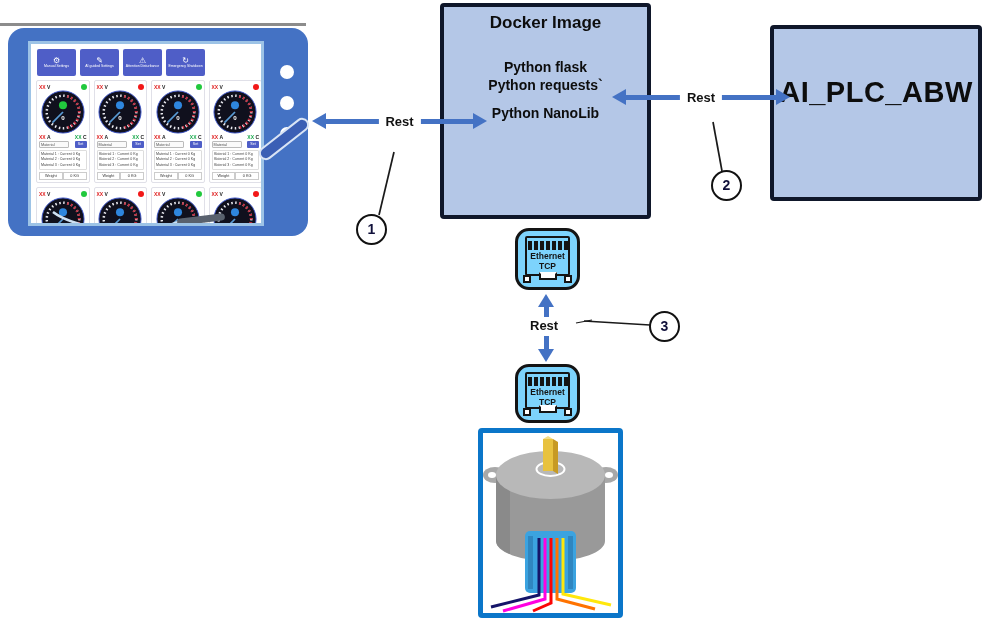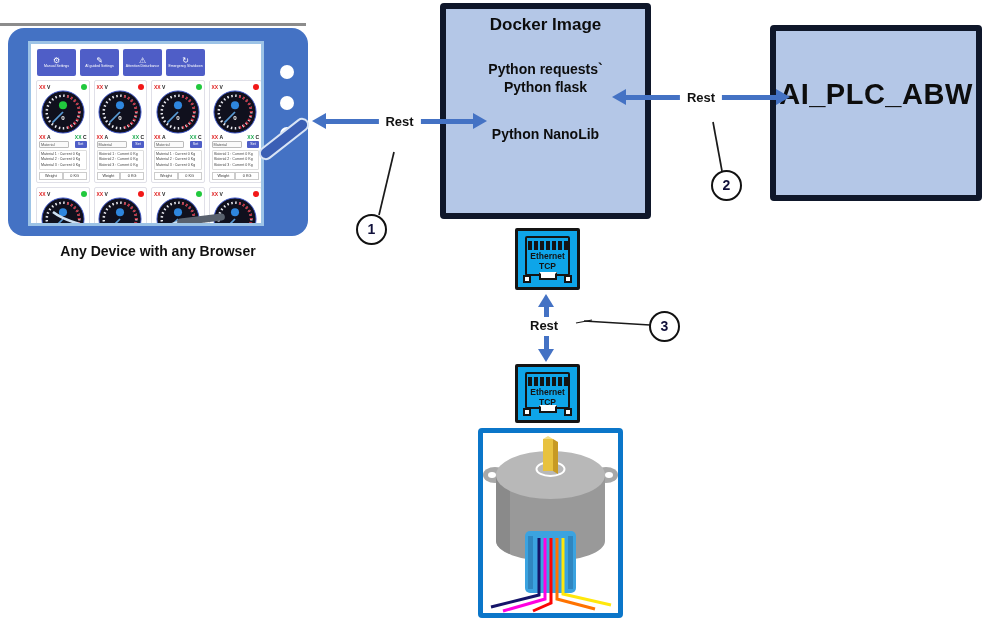--- a/index.html
+++ b/index.html
@@ -1,27 +1,27 @@
 <!DOCTYPE html>
 <html><head>
 <meta charset="utf-8">
 <style>
   * { margin:0; padding:0; box-sizing:border-box; }
   html,body { background:#ffffff; font-family:"Liberation Sans", sans-serif; }
   .stage { position:relative; width:987px; height:619px; background:#ffffff; overflow:hidden; }
 
   
-  .pbox { position:absolute; background:#b4c7e7; border:6px solid #0f172a; border-radius:4px; z-index:1; text-align:center; }
+  .pbox { position:absolute; background:#b4c7e7; border:4px solid #0f172a; border-radius:4px; z-index:1; text-align:center; }
   .pbox .bx-title { font-weight:bold; font-size:17px; color:#0d0d0d; }
   .pbox .bx-name  { font-weight:bold; font-size:29px; letter-spacing:0.5px; color:#0d0d0d; line-height:1.05; }
   .pbox .bx-lib   { font-weight:bold; font-size:14px; color:#0d0d0d; line-height:1.25; }
 
   #docker-box { left:440px; top:3px; width:211px; height:216px; padding-top:6px; }
   #docker-box .libs { margin-top:26px; }
-  #docker-box .lib3 { margin-top:30px; }
+  #docker-box .lib3 { margin-top:11px; }
   #ai-box { left:770px; top:25px; width:212px; height:176px; padding-top:48px; }
 
   
   .h-arrow { position:absolute; height:18px; z-index:3; }
   .h-arrow .shaft { position:absolute; top:7px; height:5px; background:#4472c4; }
   .h-arrow .head-left  { position:absolute; left:0; top:1px; width:0; height:0;
       border-top:8px solid transparent; border-bottom:8px solid transparent; border-right:14px solid #4472c4; }
   .h-arrow .head-right { position:absolute; right:0; top:1px; width:0; height:0;
       border-top:8px solid transparent; border-bottom:8px solid transparent; border-left:14px solid #4472c4; }
   .rest-label { position:absolute; top:1px; left:50%; transform:translateX(-50%);
@@ -35,21 +35,21 @@
   .v-arrow .head-down { position:absolute; bottom:0; left:0; width:0; height:0;
       border-left:8px solid transparent; border-right:8px solid transparent; border-top:13px solid #4472c4; }
   .rest-mid { position:absolute; font-weight:bold; font-size:13px; color:#111; z-index:3; background:#fff; padding:0 3px; }
 
   
   .callout { position:absolute; width:31px; height:31px; border:2px solid #111; border-radius:50%;
       background:#fff; z-index:4; text-align:center; line-height:27px; font-weight:bold; font-size:14px; color:#10103a; }
   svg.overlay { position:absolute; left:0; top:0; z-index:2; pointer-events:none; }
 
   
-  .eth { position:absolute; background:#0ea5e9; border:3px solid #141414; border-radius:2px; z-index:2; }
+  .eth { position:absolute; background:#7dd3fc; border:3px solid #141414; border-radius:14px; z-index:2; }
   .eth-inner { position:absolute; left:7px; right:7px; top:5px; bottom:11px; border:2px solid #141414; border-radius:2px; }
   .eth-pins { display:flex; justify-content:center; gap:2px; margin-top:3px; }
   .eth-pins span { width:4px; height:9px; background:#141414; display:block; }
   .eth-txt { text-align:center; font-weight:bold; font-size:8.5px; color:#141414; line-height:1.15; margin-top:2px; }
   .eth-notch { position:absolute; left:50%; transform:translateX(-50%); bottom:-6px; width:18px; height:8px;
       background:#fff; border:2px solid #141414; border-top:2px solid #fff; }
   .eth-sq { position:absolute; bottom:4px; width:8px; height:8px; border:2px solid #141414; background:#fff; }
   .eth-sq.l { left:5px; } .eth-sq.r { right:5px; }
 
   
@@ -312,27 +312,26 @@
       <svg id="pen-cable" width="236" height="185">
         <path d="M22 168 C 48 188, 118 192, 152 176" fill="none" stroke="#cfe0f2" stroke-width="2.5"></path>
       </svg>
       <div id="screen-pen"></div>
     </div>
     <div class="bezel-dot" style="top:37px;"></div>
     <div class="bezel-dot" style="top:68px;"></div>
     <div class="bezel-dot" style="top:99px;"></div>
     <div id="stylus"></div>
   </div>
-  <div id="device-caption">Any Device with any Browser</div>
 
   <div id="docker-box" class="pbox">
     <div class="bx-title">Docker Image</div>
     <div class="libs">
+      <div class="bx-lib">Python flask</div>
       <div class="bx-lib">Python requests`</div>
-      <div class="bx-lib">Python flask</div>
       <div class="bx-lib lib3">Python NanoLib</div>
     </div>
   </div>
 
   <div id="ai-box" class="pbox">
     <div class="bx-name">AI_PLC_ABW</div>
   </div>
 
   <div class="h-arrow" style="left:312px; top:112px; width:175px;">
     <div class="shaft" style="left:12px; right:12px;"></div>

